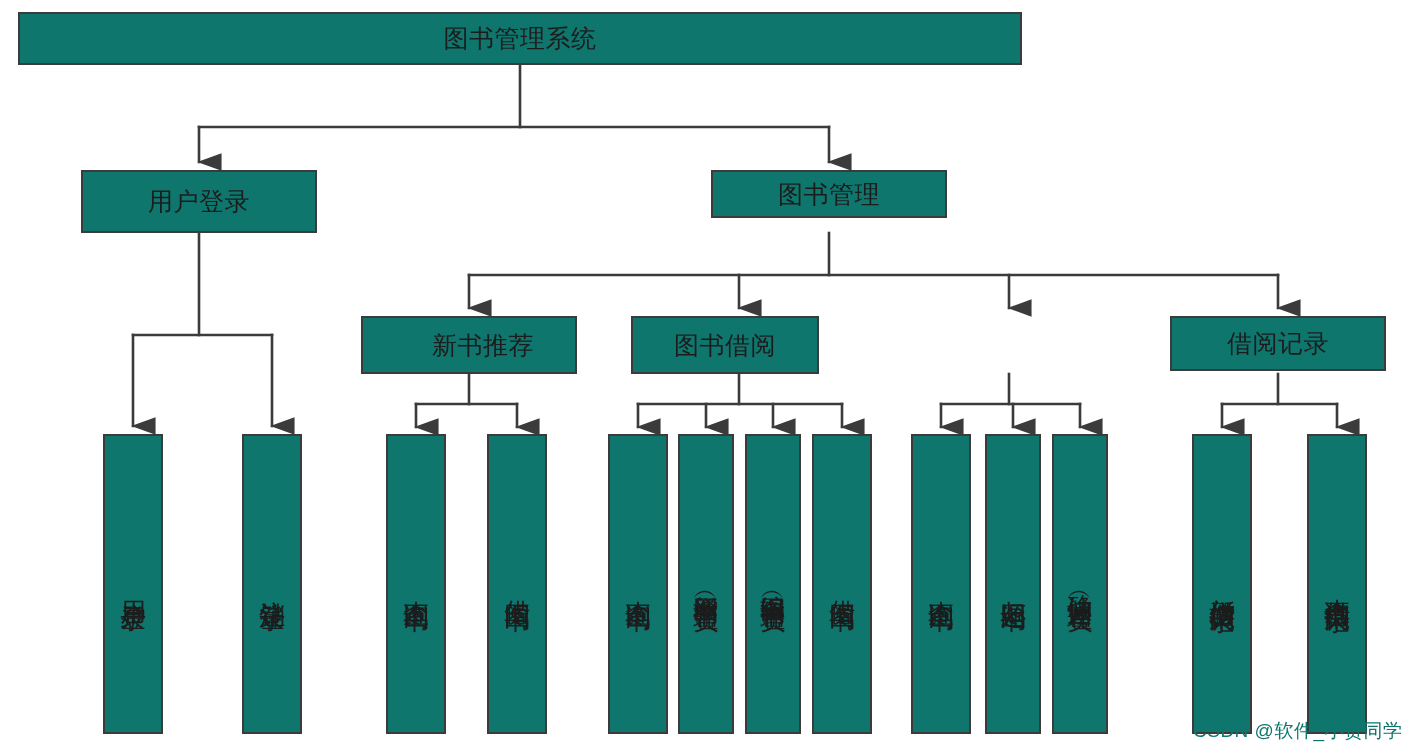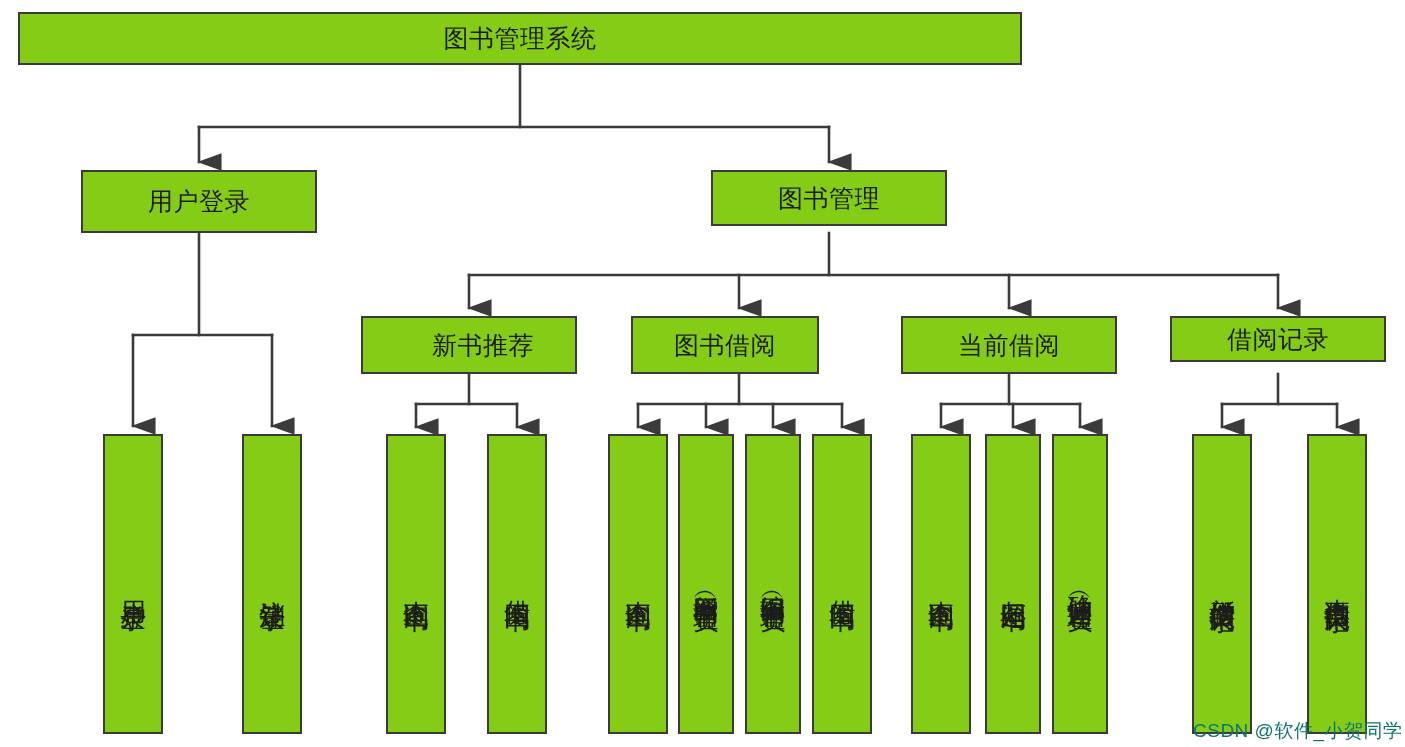--- a/index.html
+++ b/index.html
@@ -21,21 +21,21 @@
     position: absolute;
     left: 0;
     top: 0;
     width: 1405px;
     height: 747px;
     pointer-events: none;
   }
   .node {
     position: absolute;
     box-sizing: border-box;
-    background: #84cc16;
+    background: #0f766e;
     border: 2px solid #3b3b3b;
     display: flex;
     align-items: center;
     justify-content: center;
     color: #1c1c1c;
   }
   .node.horiz {
     font-size: 25px;
     letter-spacing: 0.5px;
   }
@@ -121,34 +121,31 @@
     </g>
   </svg>
 
   <div class="node horiz" style="left:18px; top:12px; width:1004px; height:53px;">
     <span>图书管理系统</span>
   </div>
 
   <div class="node horiz" style="left:81px; top:170px; width:236px; height:63px;">
     <span>用户登录</span>
   </div>
-  <div class="node horiz" style="left:711px; top:170px; width:236px; height:56px;font-family:Liberation Mono, monospace;">
+  <div class="node horiz" style="left:711px; top:170px; width:236px; height:48px;font-family:Liberation Mono, monospace;">
     <span>图书管理</span>
   </div>
 
   <div class="node horiz" style="left:361px; top:316px; width:216px; height:58px;padding-left:28px;">
     <span>新书推荐</span>
   </div>
   <div class="node horiz" style="left:631px; top:316px; width:188px; height:58px;">
     <span>图书借阅</span>
   </div>
-  <div class="node horiz" style="left:901px; top:316px; width:216px; height:58px;">
-    <span>当前借阅</span>
-  </div>
-  <div class="node horiz" style="left:1170px; top:316px; width:216px; height:46px;">
+  <div class="node horiz" style="left:1170px; top:316px; width:216px; height:55px;">
     <span>借阅记录</span>
   </div>
 
   <div class="node vert" style="left:103px; top:434px; width:60px; height:300px;">
     <span class="vtext">用户登录</span>
   </div>
   <div class="node vert" style="left:242px; top:434px; width:60px; height:300px;">
     <span class="vtext">注销登录</span>
   </div>
 

